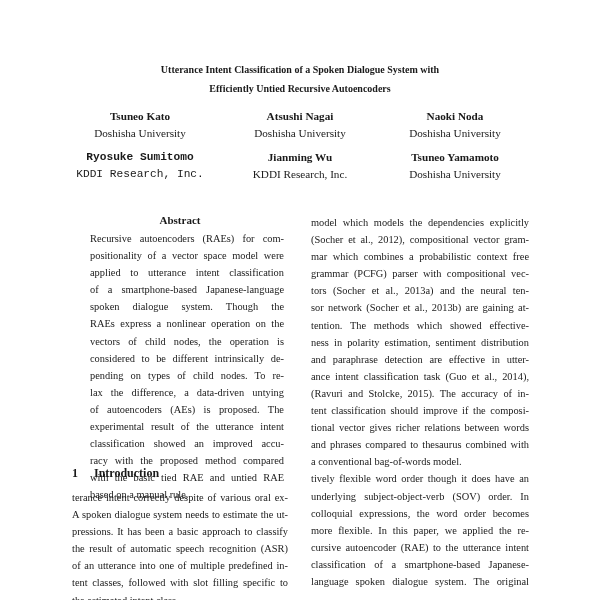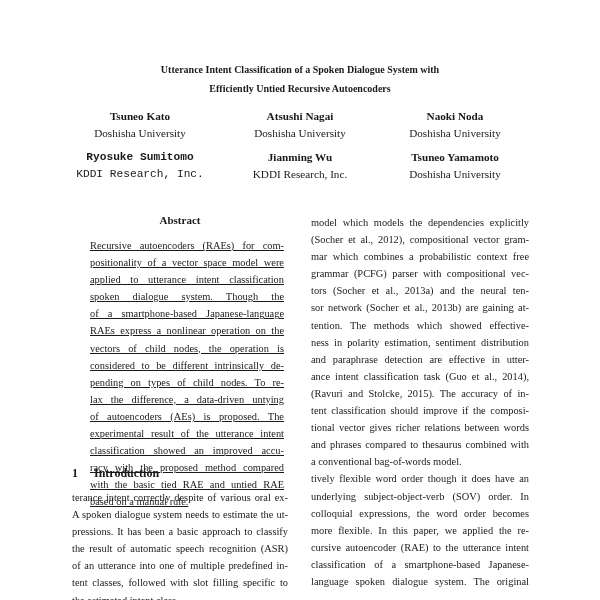--- a/index.html
+++ b/index.html
@@ -7,21 +7,21 @@
          font-family: "Liberation Serif", "DejaVu Serif", serif; color: #1a1a1a; }
   .title { position: absolute; left: 60px; width: 480px; top: 60px; text-align: center;
            font-weight: bold; font-size: 10px; line-height: 19px; }
   .author { position: absolute; width: 160px; text-align: center; font-size: 11.2px; line-height: 17px; }
   .author .name { font-weight: bold; }
   .col { position: absolute; font-size: 10.4px; line-height: 17.1px; }
   .col-left { left: 72px; width: 216px; }
   .col-right { left: 311px; width: 218px; top: 214px; }
   .abstract-head { position: absolute; left: 72px; width: 216px; top: 214px; text-align: center;
                    font-weight: bold; font-size: 11px; }
-  .abstract { left: 90px; width: 194px; top: 237px; text-decoration: underline; }
+  .abstract { left: 90px; width: 194px; top: 230px; }
   .line { white-space: nowrap; text-align: justify; text-align-last: justify; display: block; height: 17.1px; }
   .line.last { text-align-last: left; }
   .indent { padding-left: 10px; }
   .section-head { position: absolute; left: 72px; top: 466px; font-weight: bold; font-size: 12px; }
   .section-head .num { display: inline-block; width: 22px; }
   .intro { top: 489px; }
 </style>
 </head>
 <body>
 
@@ -54,22 +54,22 @@
   <div class="name">Tsuneo Yamamoto</div>
   <div>Doshisha University</div>
 </div>
 
 <div class="abstract-head">Abstract</div>
 
 <div class="col abstract">
   <span class="line">Recursive autoencoders (RAEs) for com-</span>
   <span class="line">positionality of a vector space model were</span>
   <span class="line">applied to utterance intent classification</span>
+  <span class="line">of a smartphone-based Japanese-language</span>
   <span class="line">spoken dialogue system.   Though the</span>
-  <span class="line">of a smartphone-based Japanese-language</span>
   <span class="line">RAEs express a nonlinear operation on the</span>
   <span class="line">vectors of child nodes, the operation is</span>
   <span class="line">considered to be different intrinsically de-</span>
   <span class="line">pending on types of child nodes.  To re-</span>
   <span class="line">lax the difference, a data-driven untying</span>
   <span class="line">of autoencoders (AEs) is proposed.  The</span>
   <span class="line">experimental result of the utterance intent</span>
   <span class="line">classification showed an improved accu-</span>
   <span class="line">racy with the proposed method compared</span>
   <span class="line">with the basic tied RAE and untied RAE</span>

